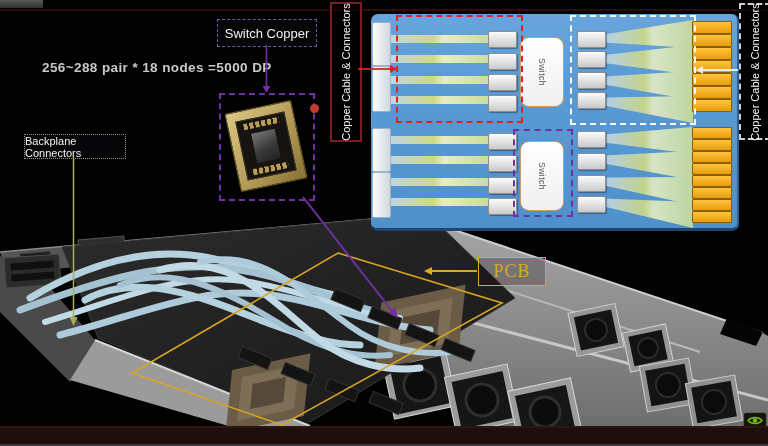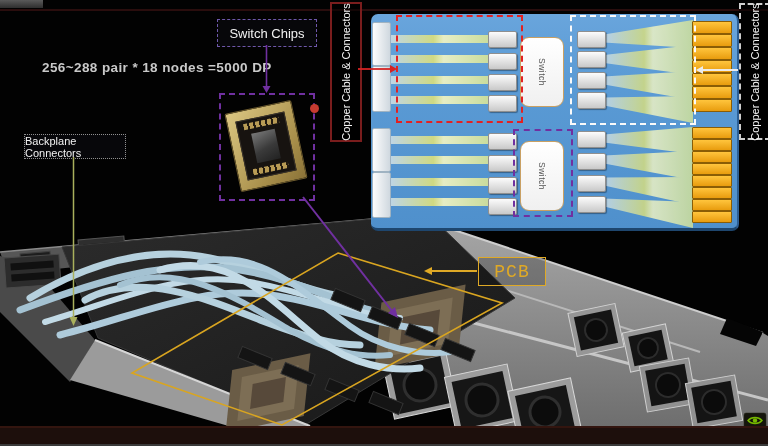--- a/index.html
+++ b/index.html
@@ -15,21 +15,21 @@
   .top-redline{left:0;top:9px;width:768px;height:2px;background:#2a0d0d;}
   .bottom-strip{left:0;top:426px;width:768px;height:20px;background:#1d0f0c;border-top:2px solid #33150f;}
   .bottom-edge{left:0;top:444px;width:768px;height:2px;background:#3a3a3a;}
   
   .formula{left:42px;top:60px;color:#c9c9c9;font-size:13.5px;font-weight:600;letter-spacing:.4px;}
   
   .lbl{display:flex;align-items:center;justify-content:center;color:#f2f2f2;background:rgba(8,8,12,.82);}
   .switch-chips{left:217px;top:19px;width:98px;height:26px;border:1px dashed #6f58ab;font-size:13px;}
   .backplane{left:24px;top:134px;width:100px;height:23px;border:1px dotted #8f8f8f;font-size:11px;align-items:center;}
   .pcb{left:478px;top:257px;width:66px;height:27px;border:1.5px solid #dfa926;color:#dfa926;
-       font-family:Liberation Mono, monospace;font-size:18px;letter-spacing:1px;background:rgba(8,8,8,.25);}
+       font-family:Liberation Serif, serif;font-size:18px;letter-spacing:1px;background:rgba(8,8,8,.25);}
   
   .vlabel{background:rgba(0,0,0,.55);}
   .vlabel .vtxt{position:absolute;left:50%;top:50%;transform:translate(-50%,-50%) rotate(-90deg);
        white-space:nowrap;color:#f5f5f5;font-size:11px;}
   .copper-left{left:330px;top:2px;width:28px;height:136px;border:2px solid #7a1d1d;}
   .copper-right{left:739px;top:3px;width:28px;height:133px;border:2px dashed #cfcfcf;}
   
   .chip-dash{left:219px;top:93px;width:92px;height:104px;border:2px dashed #7030a0;}
   .chip{left:11px;top:11px;width:66px;height:78px;transform:rotate(-12deg);
         background:linear-gradient(135deg,#dcc782,#a78e4a 70%,#8a7238);border:1px solid #6e5c2e;border-radius:2px;}
@@ -274,21 +274,21 @@
     <div class="abs ybar" style="top:173px;height:10px;"></div>
     <div class="abs ybar" style="top:185px;height:10px;"></div>
     <div class="abs ybar" style="top:197px;height:10px;"></div>
 
     <div class="abs dash-red"></div>
     <div class="abs dash-white"></div>
     <div class="abs dash-purple"></div>
   </div>
 
   <div class="abs lbl switch-chips">
-    <span>Switch Chips</span>
+    <span>Switch Copper</span>
   </div>
   <div class="abs lbl backplane">
     <span>Backplane Connectors</span>
   </div>
   <div class="abs lbl pcb">
     <span>PCB</span>
   </div>
   <div class="abs vlabel copper-left">
     <span class="vtxt">Copper Cable &amp; Connectors</span>
   </div>

